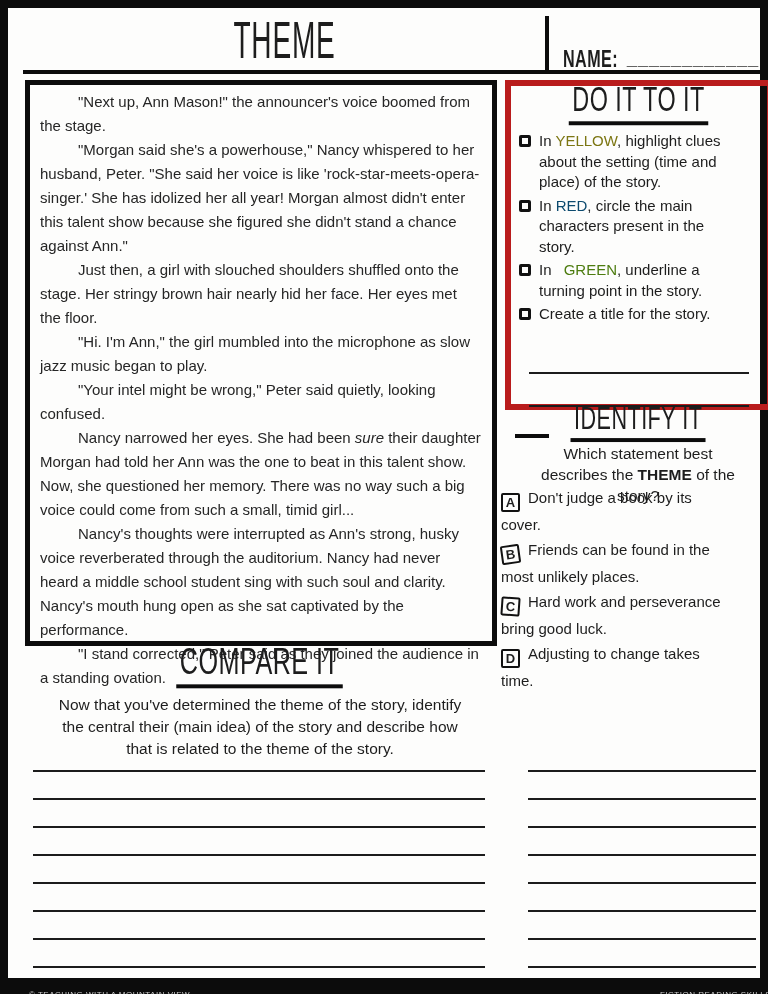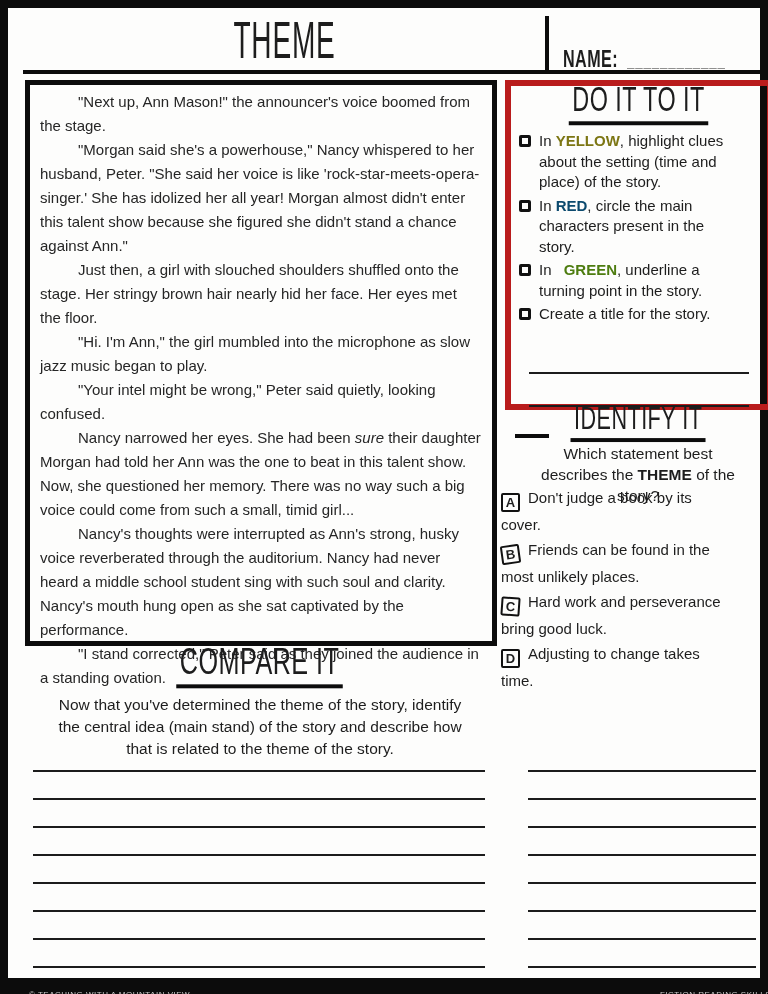--- a/index.html
+++ b/index.html
@@ -16,42 +16,42 @@
   
   .header { position:absolute; left:0; top:0; width:752px; height:58px;
             border-bottom:4px solid #0c0c0c; display:flex; }
   .header-left { width:522px; display:flex; align-items:center; justify-content:center; }
   .page-title { display:inline-block; font-size:36px; letter-spacing:1px;
                 transform:scale(0.78,1.42); transform-origin:50% 60%; font-weight:400; }
   .name-cell { flex:1; border-left:4px solid #0c0c0c; display:flex; align-items:flex-end;
                padding-left:14px; gap:6px; }
   .name-label { display:inline-block; font-size:19px; font-weight:700;
                 transform:scale(0.85,1.25); transform-origin:left center; letter-spacing:0.5px; }
-  .name-blank { font-size:13px; letter-spacing:1px; font-weight:700; margin-left:-6px;font-style:italic; }
+  .name-blank { font-size:18px; letter-spacing:1px; font-weight:700; margin-left:-6px;font-style:italic; }
 
   
   .story-box { position:absolute; left:2px; top:64px; width:472px; height:566px;
                border:5px solid #0c0c0c; padding:5px 11px 0 10px;
                font-size:15px; line-height:24px; color:#262626; overflow:visible;
                background:transparent; }
   .story-box p { text-indent:38px; }
 
   
   .do-box { position:absolute; left:482px; top:64px; width:268px; height:330px;
             border:6px solid #b91c1c; padding:2px 8px 0 8px; }
   .box-title-wrap { text-align:center; margin-bottom:8px; }
   .tall-title { display:inline-block; font-weight:400; letter-spacing:0.5px;
                 border-bottom:3px solid #0c0c0c; padding:0 4px 1px 4px;
                 transform:scale(0.9,1.32); transform-origin:50% 80%; }
   .do-box .tall-title { font-size:26px; }
   .do-item { display:flex; gap:8px; font-size:15px; line-height:20.5px; margin-bottom:3px; }
   .checkbox { flex:none; width:12px; height:12px; border:3px solid #111;
               border-radius:2px; margin-top:4px; }
   .do-item-text { width:202px; }
-  .c-word { font-weight:700; }
+  .c-word { font-weight:400; }
   .do-lines { margin:16px 10px 0 10px; }
   .do-lines .write-line { height:33px; }
 
   .write-line { border-bottom:2px solid #1c1c1c; }
 
   
   .identify { position:absolute; left:478px; top:392px; width:274px; text-align:center; }
   .identify-head { position:relative; }
   .dash-mark { position:absolute; left:14px; top:26px; width:34px; height:4px; background:#0c0c0c; }
   .identify .tall-title, .connect .tall-title { font-size:24px; }
@@ -157,21 +157,21 @@
         <div class="option">
           <span class="letter-box">D</span><span>Adjusting to change takes time.</span>
         </div>
       </div>
     </div>
 
     <div class="compare">
       <div class="box-title-wrap">
         <span class="tall-title">COMPARE IT</span>
       </div>
-      <div class="compare-prompt">Now that you've determined the theme of the story, identify the central idea (main stand) of the story and describe how that is related to the theme of the story.</div>
+      <div class="compare-prompt">Now that you've determined the theme of the story, identify the central their (main idea) of the story and describe how that is related to the theme of the story.</div>
     </div>
 
 
     <div class="answer-lines-left">
         <div class="write-line"></div>
         <div class="write-line"></div>
         <div class="write-line"></div>
         <div class="write-line"></div>
         <div class="write-line"></div>
         <div class="write-line"></div>

